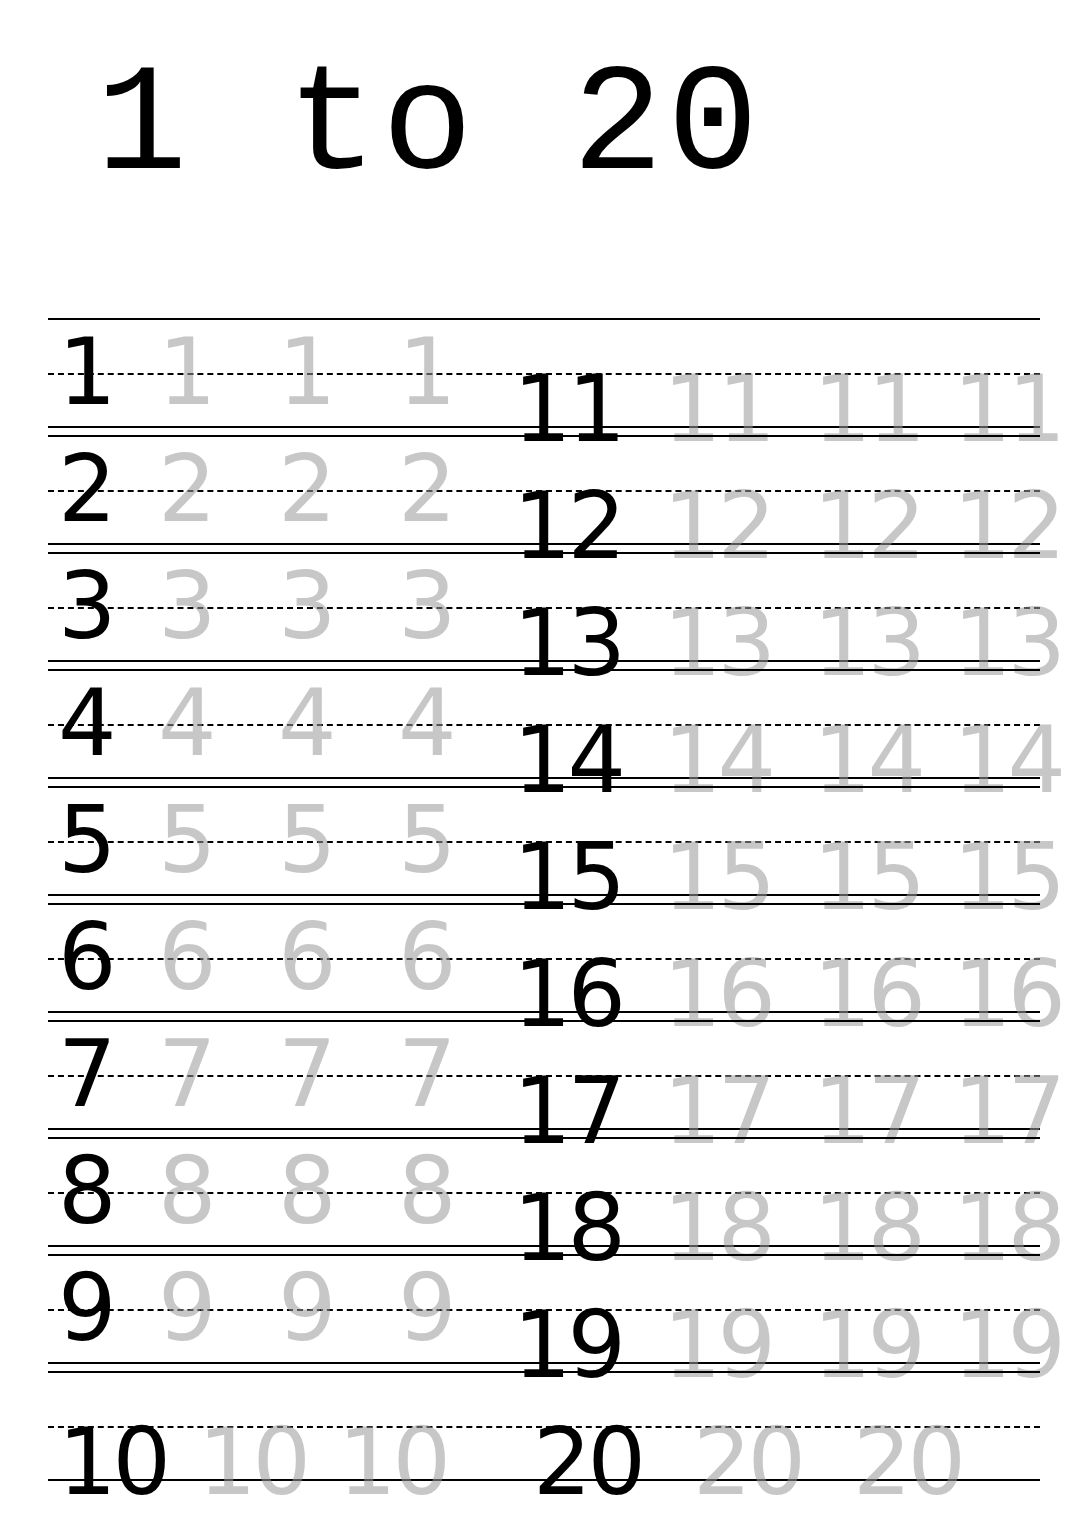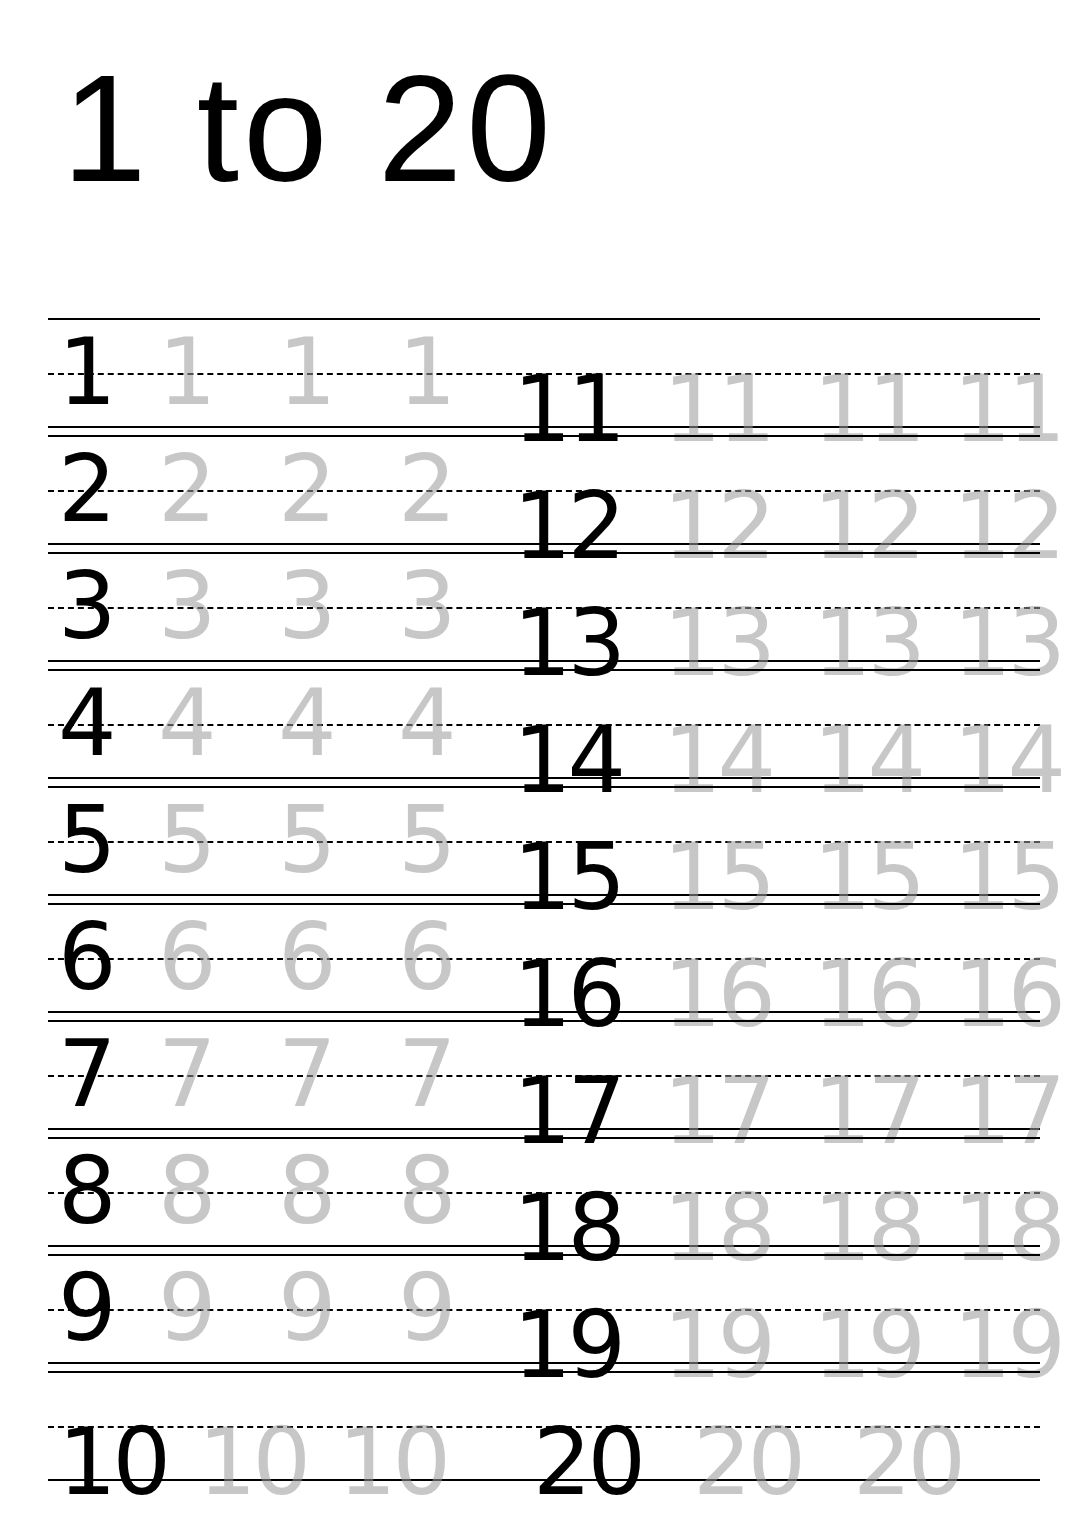--- a/index.html
+++ b/index.html
@@ -20,26 +20,26 @@
     width: 1086px;
     height: 1536px;
     position: relative;
     box-sizing: border-box;
   }
 
   
   .title {
     position: absolute;
     top: 52px;
-    left: 62px;
+    left: 96px;
     font-size: 152px;
     line-height: 1;
     font-weight: 400;
     letter-spacing: 4px;
-    font-family: Liberation Sans, sans-serif;
+    font-family: Liberation Mono, monospace;
     color: #000;
     white-space: nowrap;
   }
 
   
   .rows {
     position: absolute;
     top: 318px;
     left: 48px;
     width: 992px;

